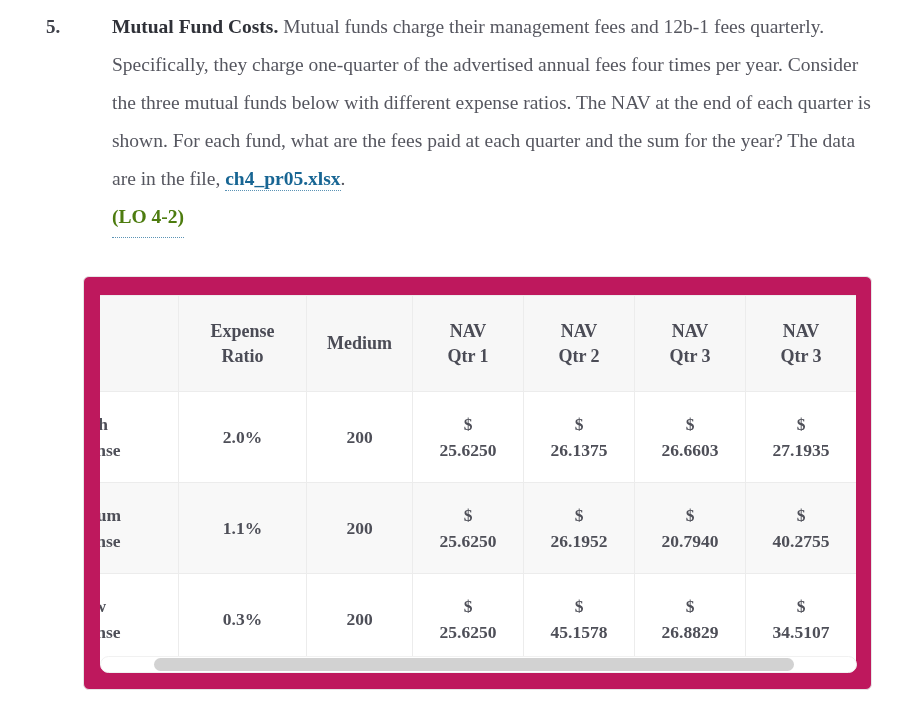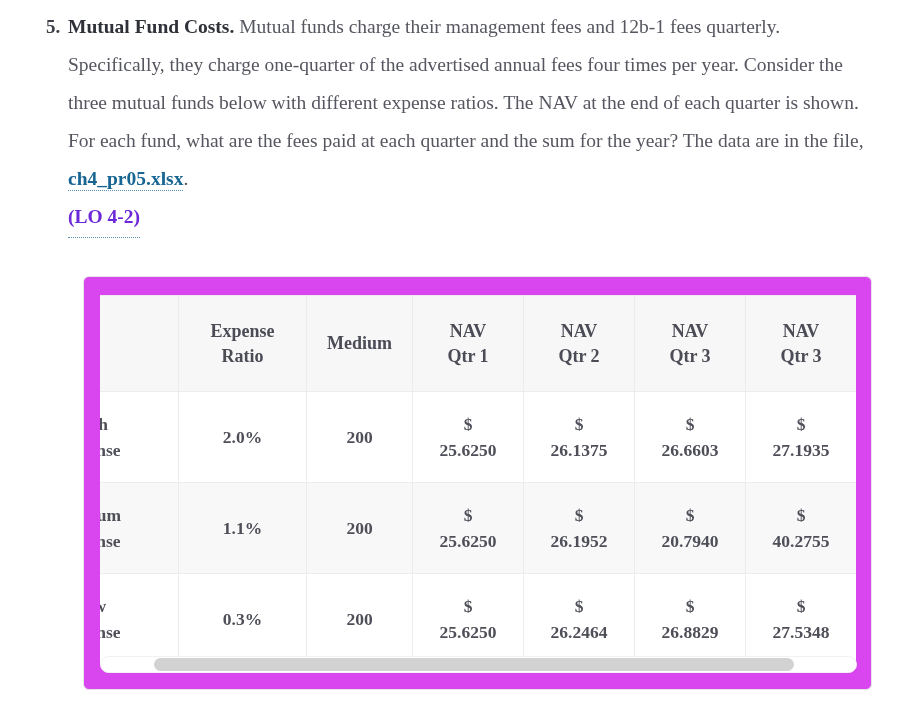--- a/index.html
+++ b/index.html
@@ -33,51 +33,52 @@
     font-weight: bold;
     color: #3e4049;
     line-height: 38px;
   }
   .q-body {
     flex: 1 1 auto;
     font-size: 19.5px;
     line-height: 38px;
     color: #55565f;
     text-align: left;
+    margin-left: 44px;
   }
   .q-title {
     font-weight: bold;
     color: #2f3138;
   }
   .q-link {
     color: #176593;
     font-weight: bold;
     text-decoration: none;
     border-bottom: 1px dotted #5b93b5;
     padding-bottom: 1px;
   }
   .q-lo {
     display: inline-block;
-    color: #6d28d9;
+    color: #4d7c0f;
     font-weight: bold;
     text-decoration: none;
     border-bottom: 1px dotted #5b93b5;
     padding-bottom: 1px;
   }
 
   
   .panel {
     position: absolute;
     left: 83px;
     top: 276px;
     width: 789px;
     height: 414px;
     border: 1px solid #e6e6e6;
     border-radius: 6px;
-    background: #d946ef;
+    background: #be185d;
     box-sizing: border-box;
   }
   .scrollwrap {
     position: absolute;
     left: 16px;
     top: 18px;
     width: 756px;
     height: 378px;
     overflow: hidden;
     box-sizing: border-box;
@@ -270,29 +271,29 @@
               <span class="cell-two">Expense</span>
             </td>
             <td>0.3%</td>
             <td>200</td>
             <td>
               <span class="nav-dollar">$</span>
               <span class="nav-value">25.6250</span>
             </td>
             <td>
               <span class="nav-dollar">$</span>
-              <span class="nav-value">26.2464</span>
+              <span class="nav-value">45.1578</span>
             </td>
             <td>
               <span class="nav-dollar">$</span>
               <span class="nav-value">26.8829</span>
             </td>
             <td>
               <span class="nav-dollar">$</span>
-              <span class="nav-value">27.5348</span>
+              <span class="nav-value">34.5107</span>
             </td>
           </tr>
 
         </tbody>
       </table>
     </div>
   </div>
 
   <div class="hscroll">
     <div class="hthumb"></div>

